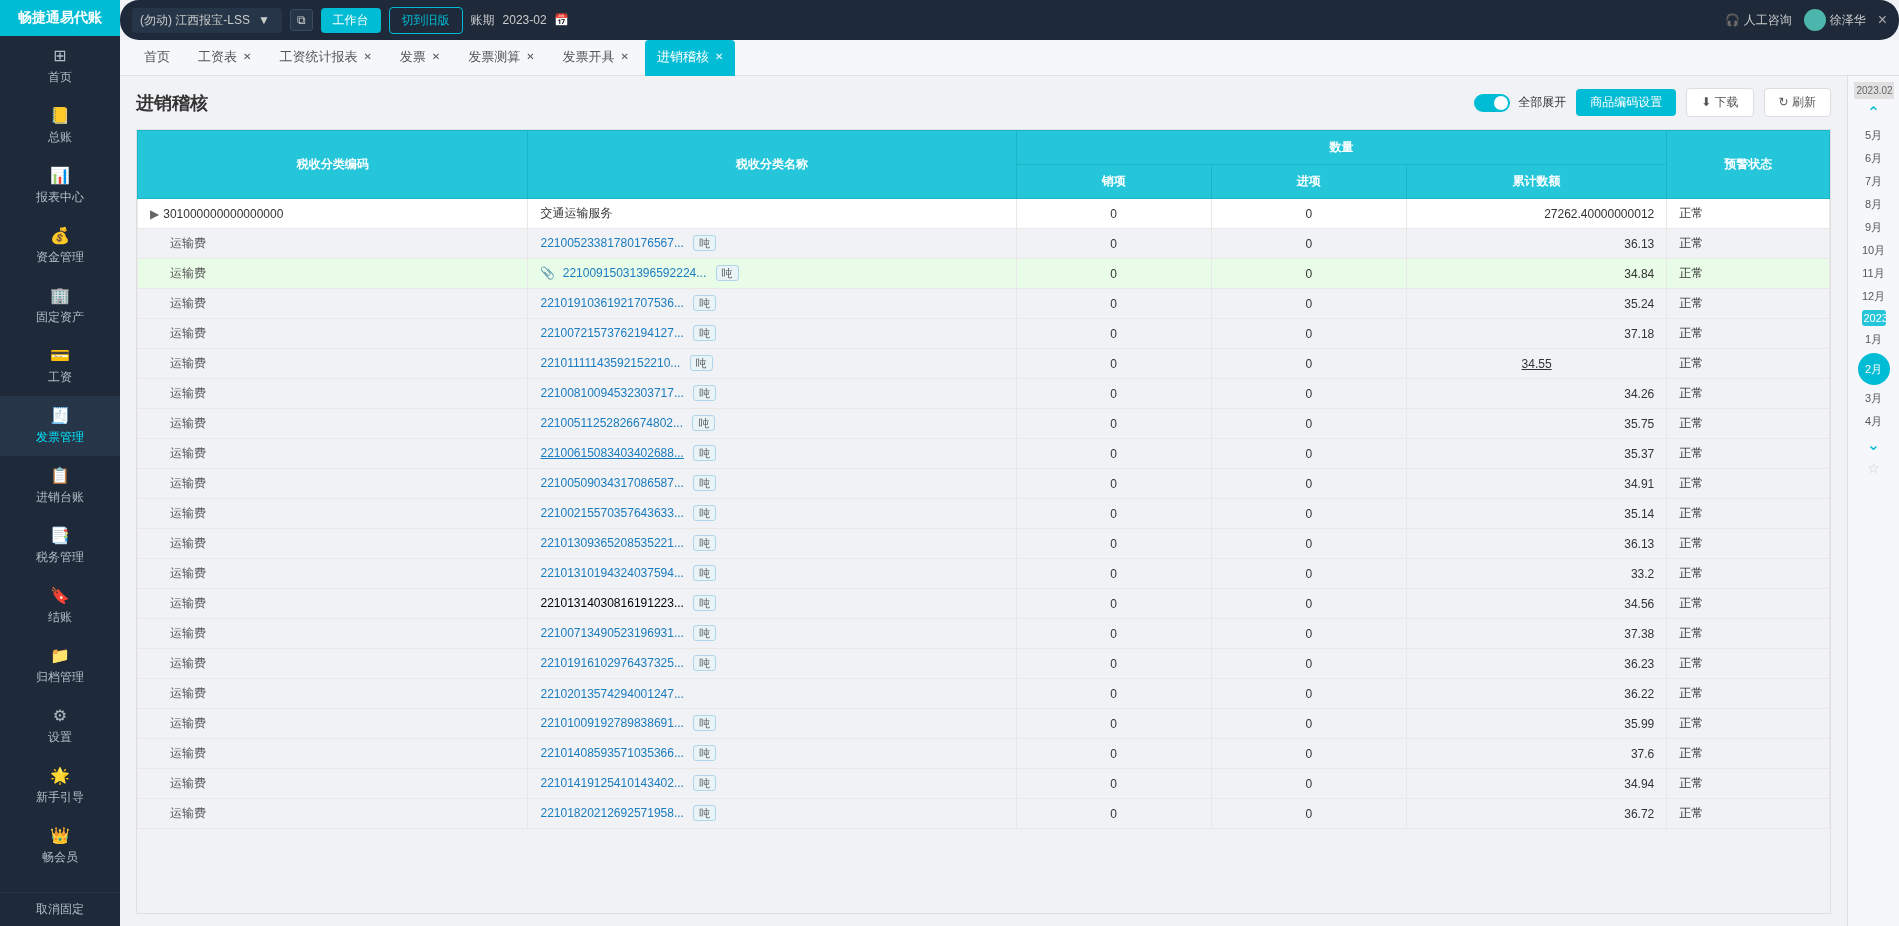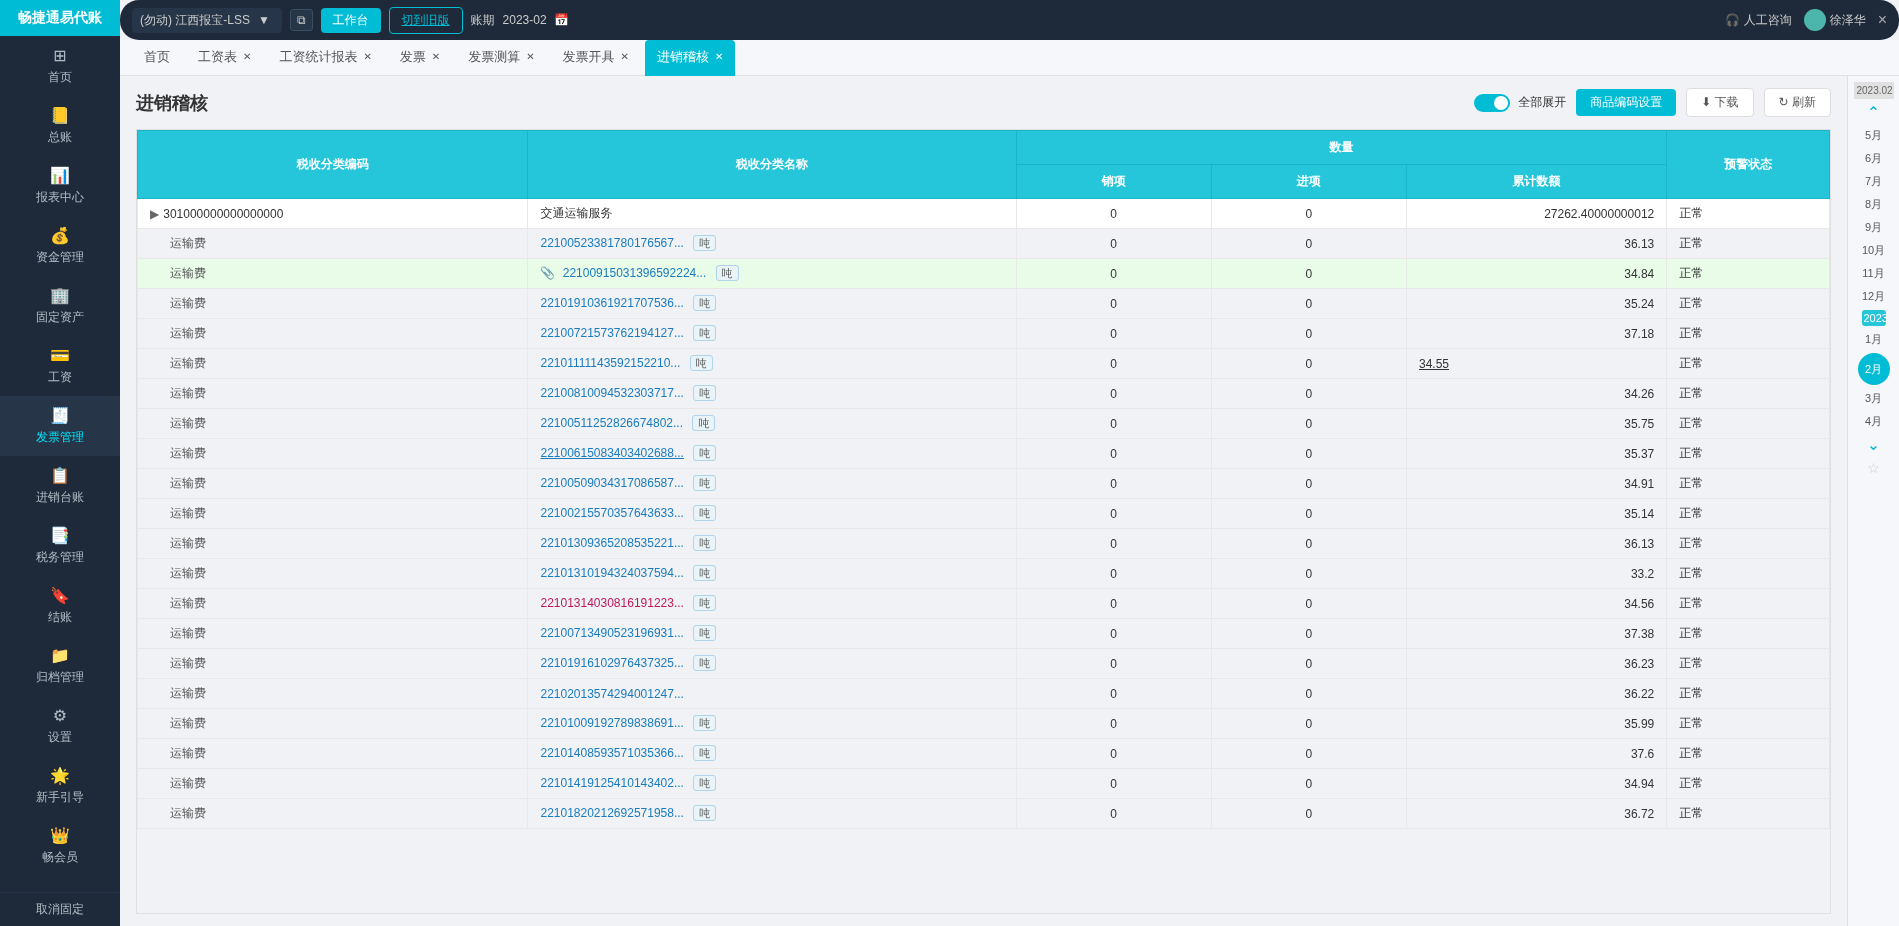--- a/index.html
+++ b/index.html
@@ -89,21 +89,20 @@
       border: none;
       padding: 4px 12px;
       border-radius: 4px;
       font-size: 12px;
       cursor: pointer;
     }
     .top-bar-btn.outline {
       background: transparent;
       border: 1px solid #00bcd4;
       color: #00bcd4;
-      text-decoration: underline;
     }
     .top-bar-period {
       color: #ccc;
       font-size: 12px;
       display: flex;
       align-items: center;
       gap: 4px;
     }
     .top-bar-right {
       margin-left: auto;
@@ -536,21 +535,21 @@
     </tr>
               <tr>
       <td class="indent" style="padding-left:32px; color:#555;">运输费</td>
       <td style="color:#1a7bbf;">
         
         <span style="color:#1a7bbf;">22101111143592152210...</span>
         <span style="background:#e8f4f8; color:#555; border:1px solid #b0d4e8; border-radius:3px; padding:1px 5px; margin-left:6px; font-size:11px;">吨</span>
       </td>
       <td style="text-align:center;">0</td>
       <td style="text-align:center;">0</td>
-      <td style="text-align:left;text-decoration:underline;">34.55</td>
+      <td style="text-align:center;text-decoration:underline;">34.55</td>
       <td>正常</td>
     </tr>
               <tr>
       <td class="indent" style="padding-left:32px; color:#555;">运输费</td>
       <td style="color:#1a7bbf;">
         
         <span style="color:#1a7bbf;">22100810094532303717...</span>
         <span style="background:#e8f4f8; color:#555; border:1px solid #b0d4e8; border-radius:3px; padding:1px 5px; margin-left:6px; font-size:11px;">吨</span>
       </td>
       <td style="text-align:center;">0</td>
@@ -627,21 +626,21 @@
       </td>
       <td style="text-align:center;">0</td>
       <td style="text-align:center;">0</td>
       <td style="text-align:right;">33.2</td>
       <td>正常</td>
     </tr>
               <tr>
       <td class="indent" style="padding-left:32px; color:#555;">运输费</td>
       <td style="color:#1a7bbf;">
         
-        <span style="color:#be185d;">22101314030816191223...</span>
+        <span style="color:#000000;">22101314030816191223...</span>
         <span style="background:#e8f4f8; color:#555; border:1px solid #b0d4e8; border-radius:3px; padding:1px 5px; margin-left:6px; font-size:11px;">吨</span>
       </td>
       <td style="text-align:center;">0</td>
       <td style="text-align:center;">0</td>
       <td style="text-align:right;">34.56</td>
       <td>正常</td>
     </tr>
               <tr>
       <td class="indent" style="padding-left:32px; color:#555;">运输费</td>
       <td style="color:#1a7bbf;">

